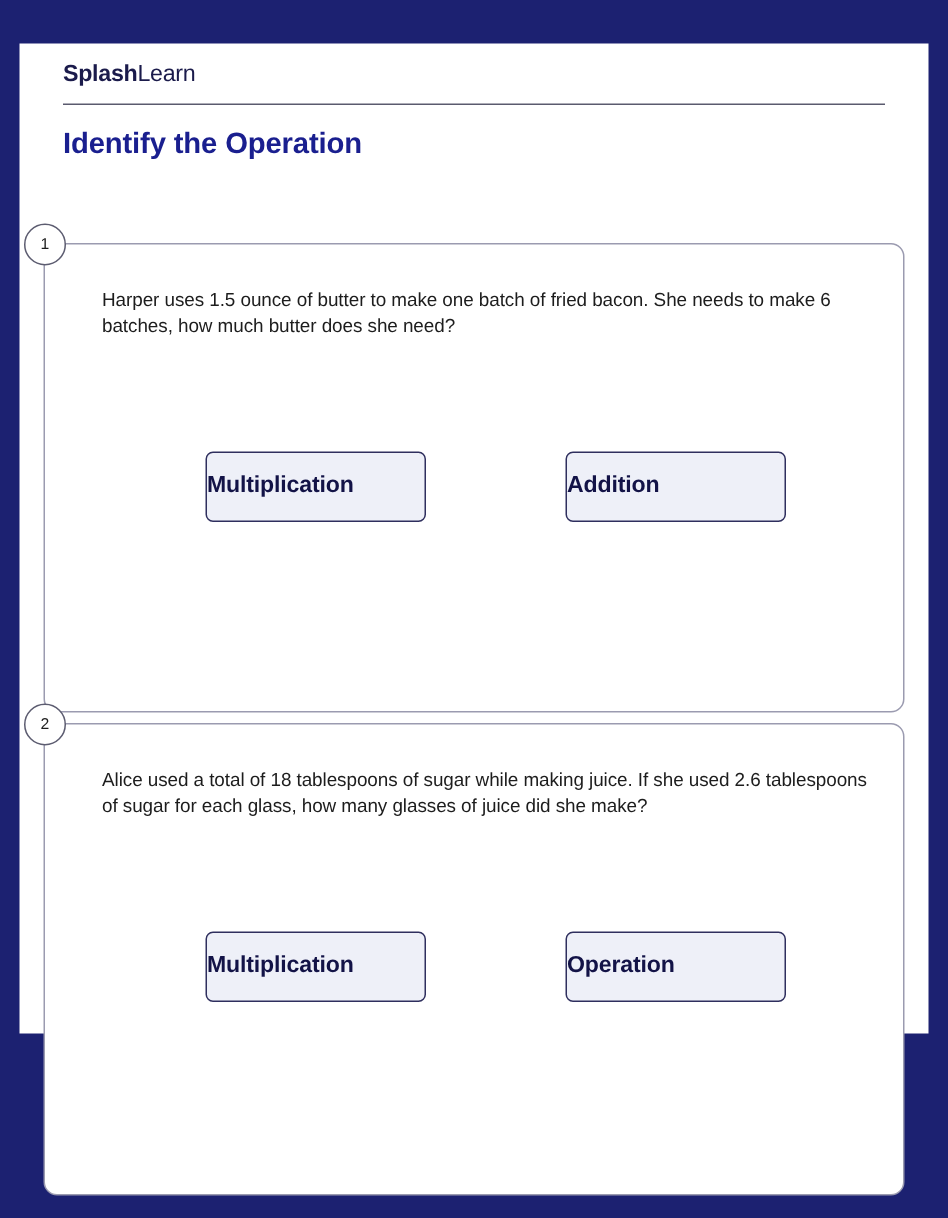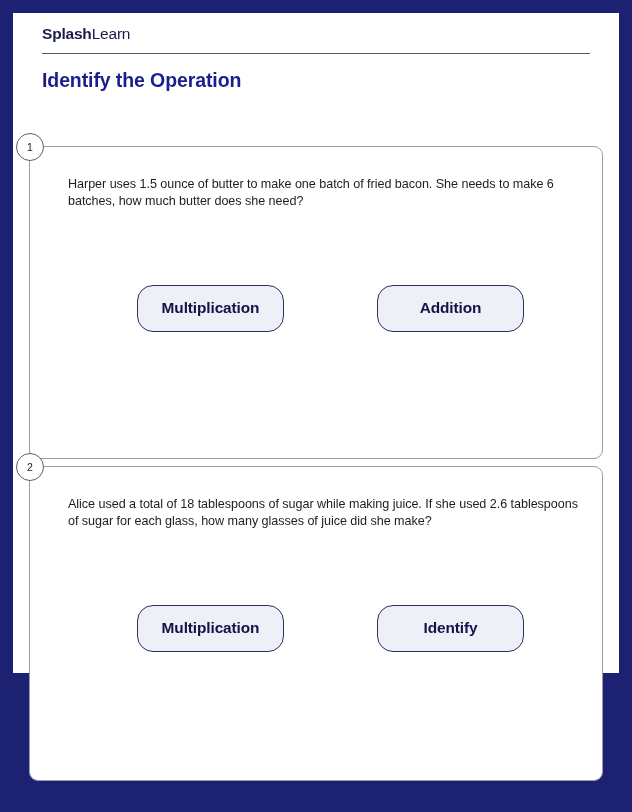--- a/index.html
+++ b/index.html
@@ -9,21 +9,21 @@
   body {
     width: 632px;
     height: 812px;
     background: #1c2171;
     font-family: "Liberation Sans", sans-serif;
     overflow: hidden;
   }
   .page {
     position: absolute;
     left: 13px;
-    top: 13px;
+    top: 29px;
     width: 606px;
     height: 660px;
     background: #ffffff;
     box-sizing: border-box;
   }
 
   
   .header {
     position: absolute;
     left: 29px;
@@ -109,27 +109,26 @@
     left: 0;
     top: 138px;
     width: 574px;
   }
   .option-btn {
     position: absolute;
     height: 47px;
     width: 147px;
     box-sizing: border-box;
     border: 1.4px solid #2f2f5e;
-    border-radius: 16px;
+    border-radius: 5px;
     background: #eef0f8;
     color: #131347;
     font-size: 15.4px;
     font-weight: bold;
     line-height: 44px;
-    text-align: center;
     letter-spacing: -0.1px;
   }
   .option-pos-0 { left: 107px; }
   .option-pos-1 { left: 347px; }
 </style>
 </head>
 <body>
 
 <div class="page">
 
@@ -147,17 +146,17 @@
       <div class="option-btn option-pos-0">Multiplication</div>
       <div class="option-btn option-pos-1">Addition</div>
     </div>
   </div>
 
   <div class="card card-2">
     <div class="badge">2</div>
     <div class="question-text">Alice used a total of 18 tablespoons of sugar while making juice. If she used 2.6 tablespoons of sugar for each glass, how many glasses of juice did she make?</div>
     <div class="options">
       <div class="option-btn option-pos-0">Multiplication</div>
-      <div class="option-btn option-pos-1">Identify</div>
+      <div class="option-btn option-pos-1">Operation</div>
     </div>
   </div>
 
 </div>
 
 </body></html>

